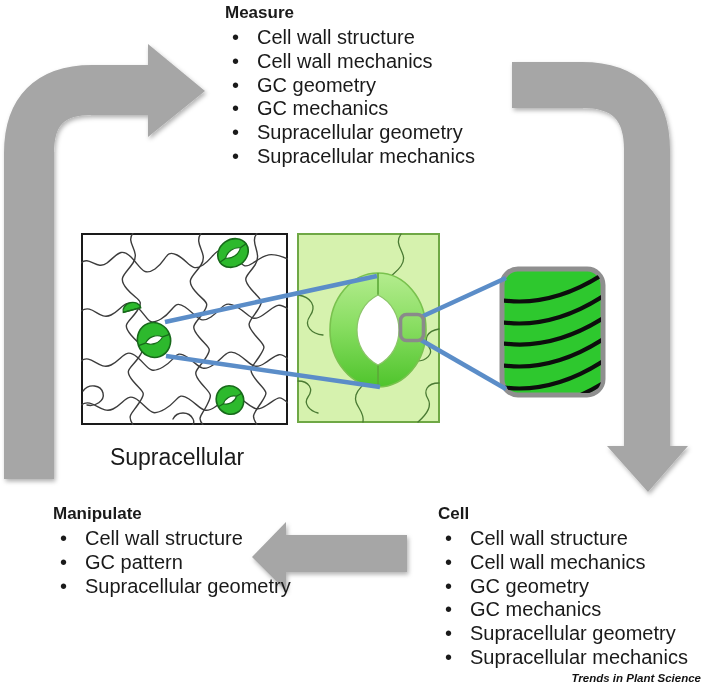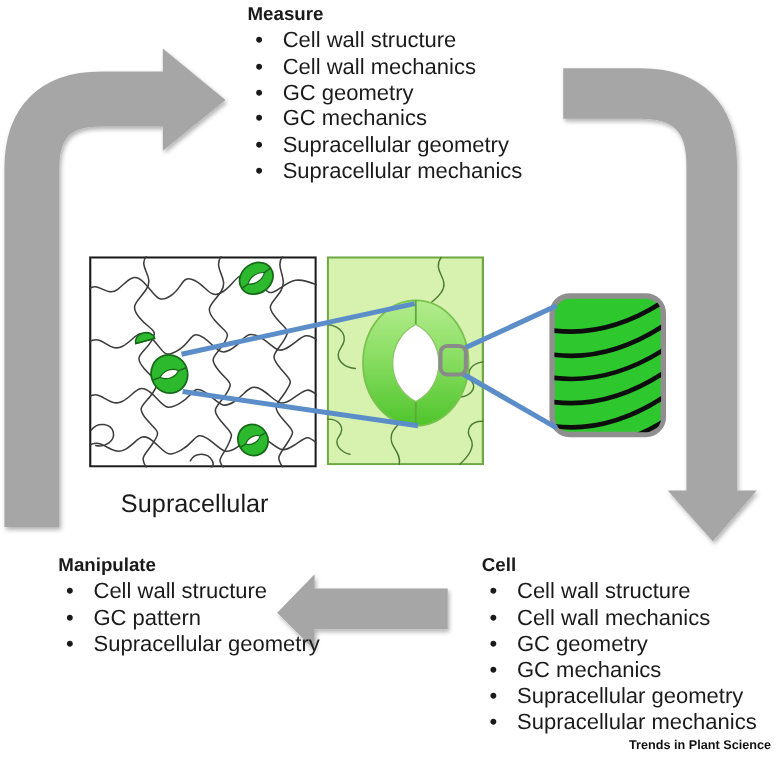--- a/index.html
+++ b/index.html
@@ -10,21 +10,21 @@
   svg.layer { position:absolute; left:0; top:0; }
   .z0 { z-index:0; } .z2 { z-index:2; }
 
   .textblock { position:absolute; z-index:3; }
   .textblock h3 { margin:0 0 3px 0; font-size:17px; font-weight:bold; line-height:21px; }
   .textblock ul { list-style:none; margin:0; padding:0; }
   .textblock li { position:relative; padding-left:32px; font-size:20px; line-height:23.8px; white-space:nowrap; }
   .textblock li::before { content:"\2022"; position:absolute; left:7px; }
 
   .panel-label { position:absolute; top:444px; transform:translateX(-50%); font-size:23px; z-index:3; white-space:nowrap; }
-  .footer { position:absolute; right:4px; top:672px; font-size:11.5px; font-weight:bold; color:#111; z-index:3; }
+  .footer { position:absolute; right:4px; top:672px; font-size:11.5px; font-weight:bold; color:#111; z-index:3;font-style:italic; }
 
   .panel-svg { position:absolute; z-index:1; }
 </style>
 </head>
 <body>
 
 <div class="canvas">
 
   <svg class="layer z0" width="705" height="694" viewBox="0 0 705 694">
     <defs>

